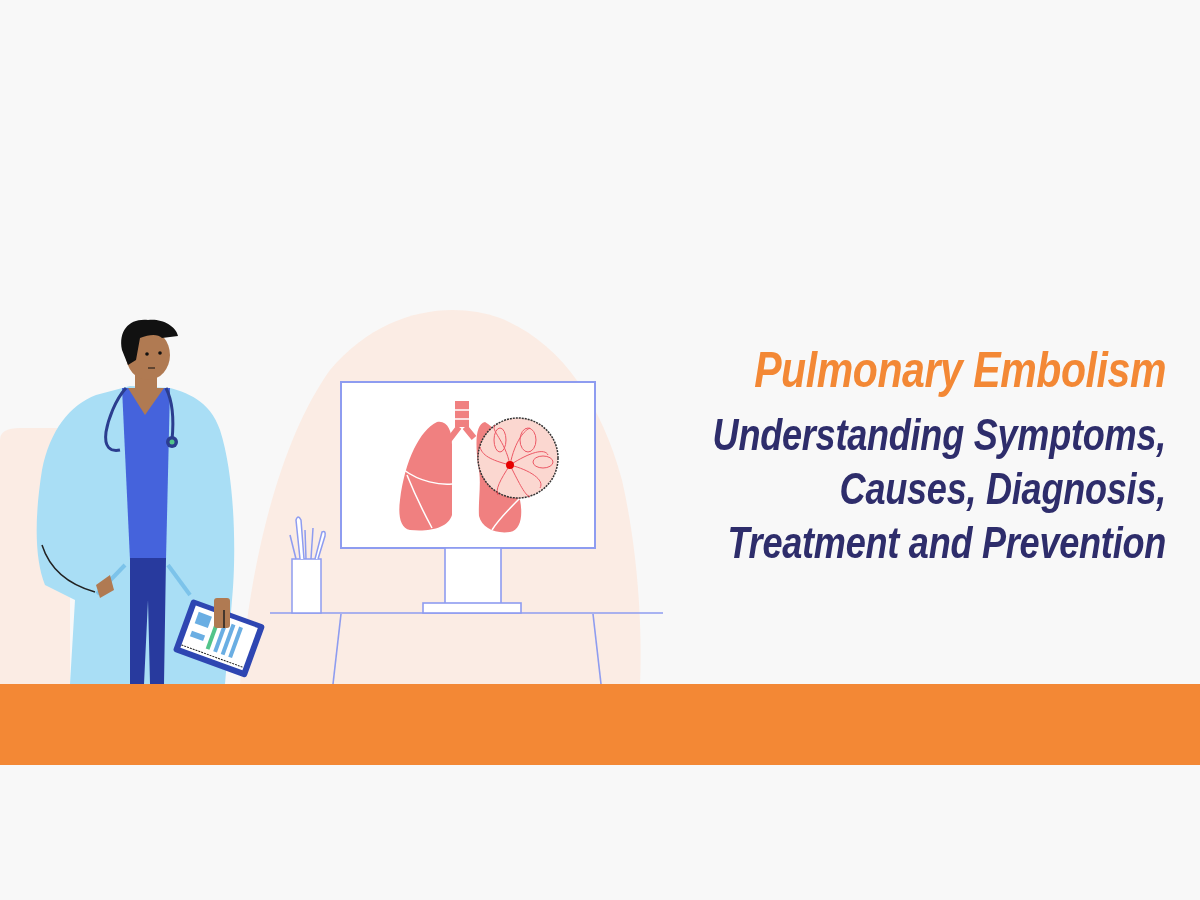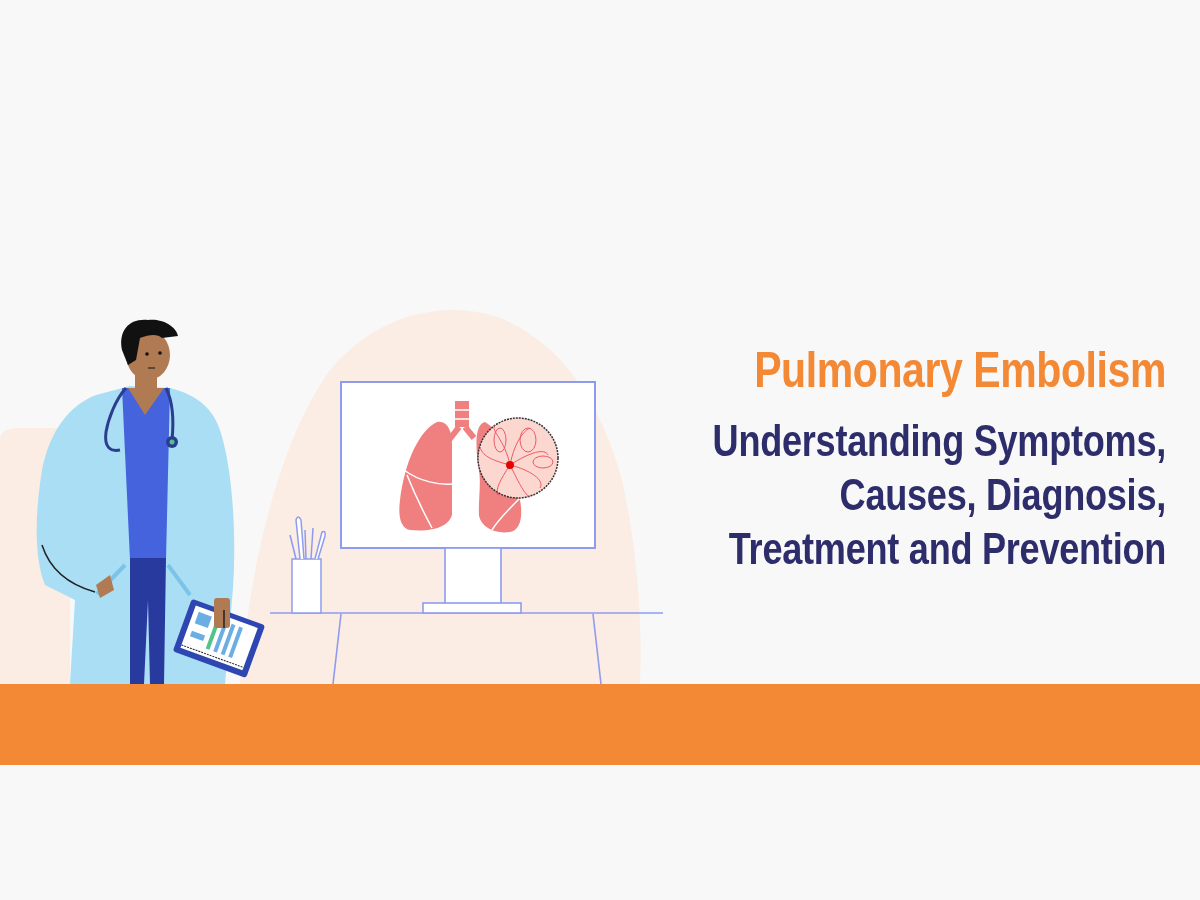--- a/index.html
+++ b/index.html
@@ -2,21 +2,21 @@
 <html><head>
   <meta charset="utf-8">
   <style>
     html, body { margin: 0; padding: 0; }
     body {
       width: 1200px; height: 900px; overflow: hidden;
       background: #f8f8f8;
       position: relative;
       font-family: "Liberation Sans", sans-serif;
     }
-    .scene { position: absolute; left: 0; top: 0; width: 1200px; height: 900px; }
+    .scene { position: absolute; left: 0; top: 0; width: 1200px; height: 900px; font-style: italic; }
     .band {
       position: absolute; left: 0; top: 684px; width: 1200px; height: 81px;
       background: #f38835;
     }
     .title-block {
       position: absolute; right: 34px; top: 340px; width: 560px;
       text-align: right;
     }
     .title {
       font-family: "Liberation Sans", sans-serif;
@@ -33,21 +33,21 @@
       font-family: "Liberation Sans", sans-serif;
       font-weight: bold;
       color: #2e2d6b;
       font-size: 44px;
       line-height: 54px;
       letter-spacing: -0.3px;
       transform: scaleX(0.82);
       transform-origin: right center;
       white-space: nowrap;
     }
-    .subtitle { margin-top: 14px; }
+    .subtitle { margin-top: 8px; }
   </style>
 </head>
 <body>
 
 <div class="scene">
 
   <svg width="1200" height="900" viewBox="0 0 1200 900" style="position:absolute;left:0;top:0;">
 
     <path d="M0 440 Q0 428 20 428 L60 428 Q70 430 70 445 L70 684 L0 684 Z" fill="#fbece4"></path>
     <path d="M240 684 C250 560 280 440 330 370 C380 310 450 300 500 318 C560 342 600 400 622 480 C640 560 642 640 640 684 Z" fill="#fbece4"></path>

